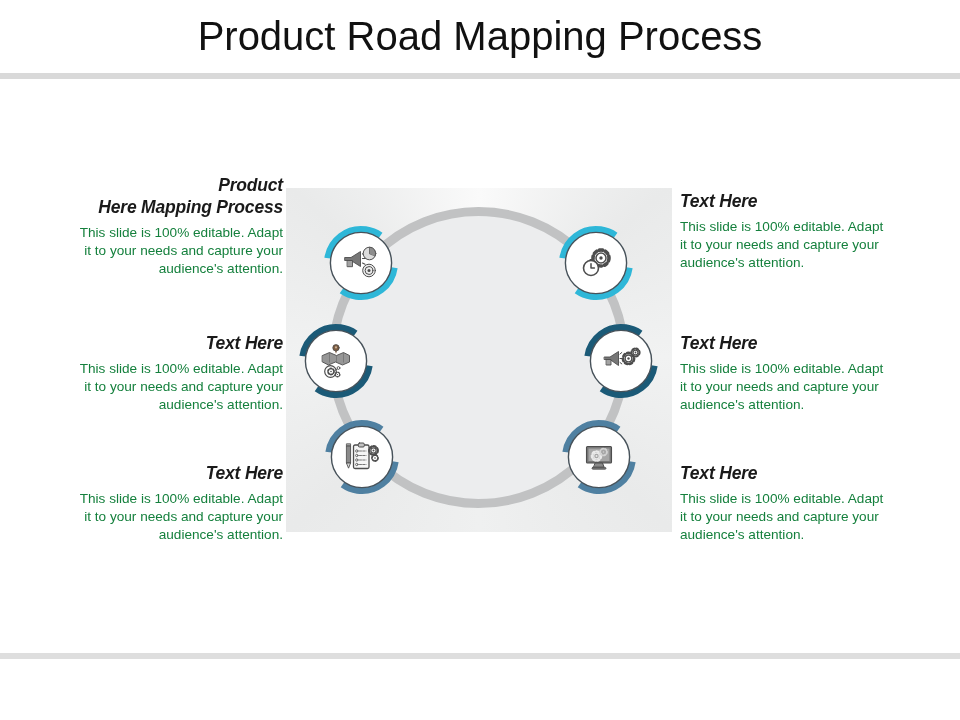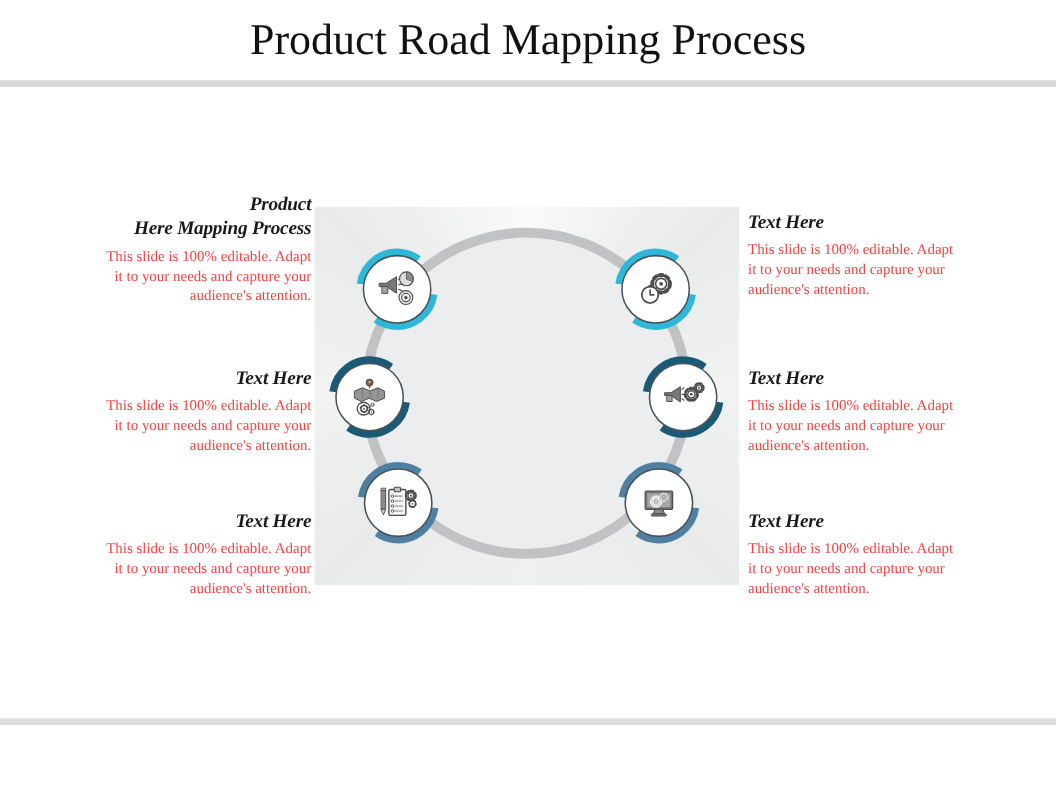--- a/index.html
+++ b/index.html
@@ -1,21 +1,21 @@
 <!DOCTYPE html>
 <html><head>
 <meta charset="utf-8">
 <style>
   html,body{margin:0;padding:0;}
   body{
     width:960px;height:720px;position:relative;overflow:hidden;
     background:#ffffff;
     font-family:"Liberation Sans", sans-serif;
   }
-  .stage{position:absolute;inset:0;font-family:Liberation Serif, serif;}
+  .stage{position:absolute;inset:0;}
 
   
   .slide-title{
     position:absolute;top:12px;left:0;width:960px;
     text-align:center;font-size:40px;line-height:48px;
     color:#111111;font-weight:400;letter-spacing:0;
   }
   .divider{
     position:absolute;left:0;width:960px;height:6px;
     background:#d9d9d9;
@@ -42,21 +42,21 @@
   .callout.left{left:55px;width:228px;text-align:right;}
   .callout.right{left:680px;width:232px;text-align:left;}
   .callout-title{
     margin:0 0 6px 0;
     font-size:17.5px;line-height:22px;
     font-weight:700;font-style:italic;color:#1a1a1a;
     white-space:pre-line;letter-spacing:-0.2px;
   }
   .callout-body{
     margin:0;font-size:13.6px;line-height:17.8px;
-    color:#ef4444;white-space:pre-line;
+    color:#15803d;white-space:pre-line;
   }
 </style>
 </head>
 <body>
 
 <div class="stage">
 
   <div class="slide-title">Product Road Mapping Process</div>
   <div class="divider top"></div>
   <div class="divider bottom"></div>

